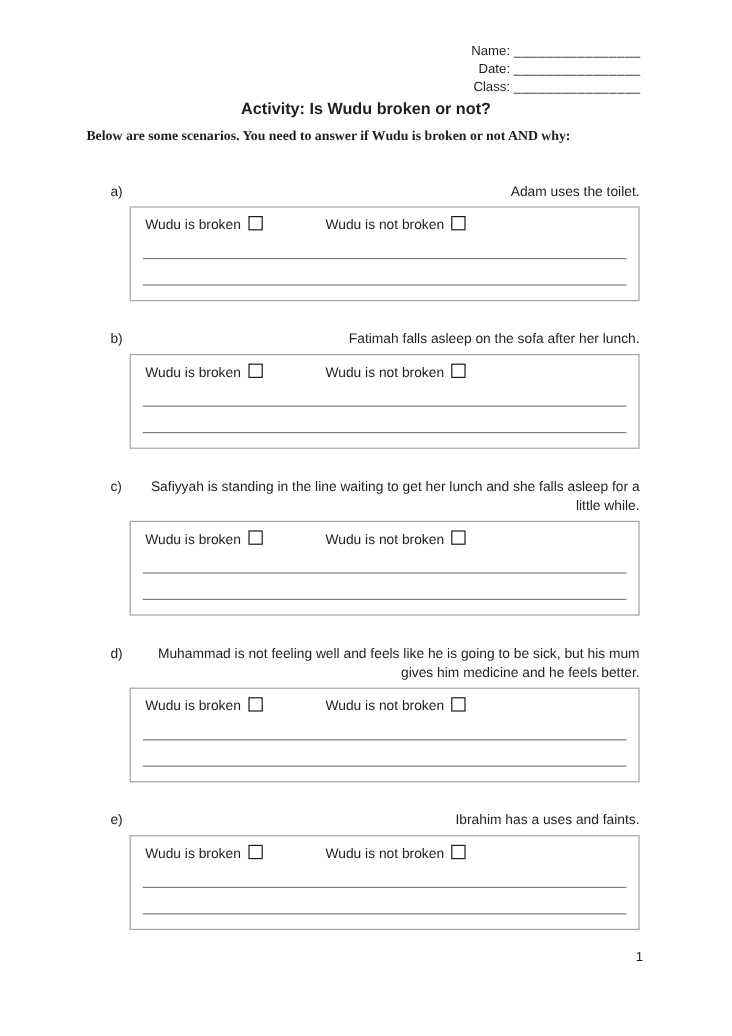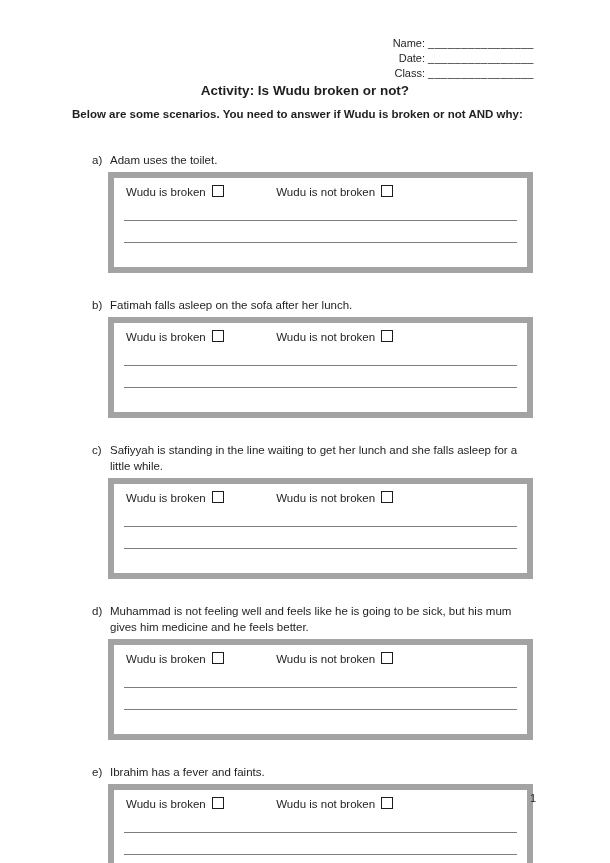--- a/index.html
+++ b/index.html
@@ -16,36 +16,36 @@
     text-align:right; font-size:11px; line-height:15px;
   }
   .header-row { white-space:nowrap; }
   .header-row .blank { letter-spacing:0.5px; }
   .doc-title {
     position:absolute; top:83px; left:0; width:100%;
     text-align:center; font-weight:bold; font-size:13.5px;
   }
   .instruction {
     position:absolute; top:108px; left:72px; right:60px;
-    font-weight:bold; font-size:11.5px;
+    font-weight:bold; font-size:11.5px;font-family:Liberation Serif, serif;
   }
   .scenarios {
     position:absolute; top:152px; left:92px; right:77px;
   }
   .scenario { margin-bottom:24px; }
   .scenario-text {
     display:flex; font-size:11.5px; line-height:16px;
   }
   .scenario-letter { width:18px; flex:0 0 18px; }
-  .scenario-body { flex:1; }
+  .scenario-body { flex:1;text-align:right; }
   .answer-box {
     margin-left:16px; margin-top:4px;
-    border:6px solid #a3a3a3;
+    border:1px solid #a3a3a3;
     height:70px;
-    padding:7px 10px 12px 12px;
+    padding:7px 10px 0 12px;
     box-sizing:content-box;
   }
   .options-row { font-size:11.5px; line-height:15px; height:15px; }
   .option { display:inline-block; }
   .option-first { width:147px; }
   .checkbox {
     display:inline-block; width:10px; height:10px;
     border:1.5px solid #1c1c1c;
     vertical-align:-1px; margin-left:6px;
     background:#ffffff;
@@ -144,21 +144,21 @@
           <span class="option"><span>Wudu is not broken</span><span class="checkbox"></span></span>
         </div>
         <div class="write-line first"></div>
         <div class="write-line second"></div>
       </div>
     </div>
 
     <div class="scenario">
       <div class="scenario-text">
         <span class="scenario-letter">e)</span>
-        <span class="scenario-body">Ibrahim has a fever and faints.</span>
+        <span class="scenario-body">Ibrahim has a uses and faints.</span>
       </div>
       <div class="answer-box">
         <div class="options-row">
           <span class="option option-first"><span>Wudu is broken</span><span class="checkbox"></span></span>
           <span class="option"><span>Wudu is not broken</span><span class="checkbox"></span></span>
         </div>
         <div class="write-line first"></div>
         <div class="write-line second"></div>
       </div>
     </div>

